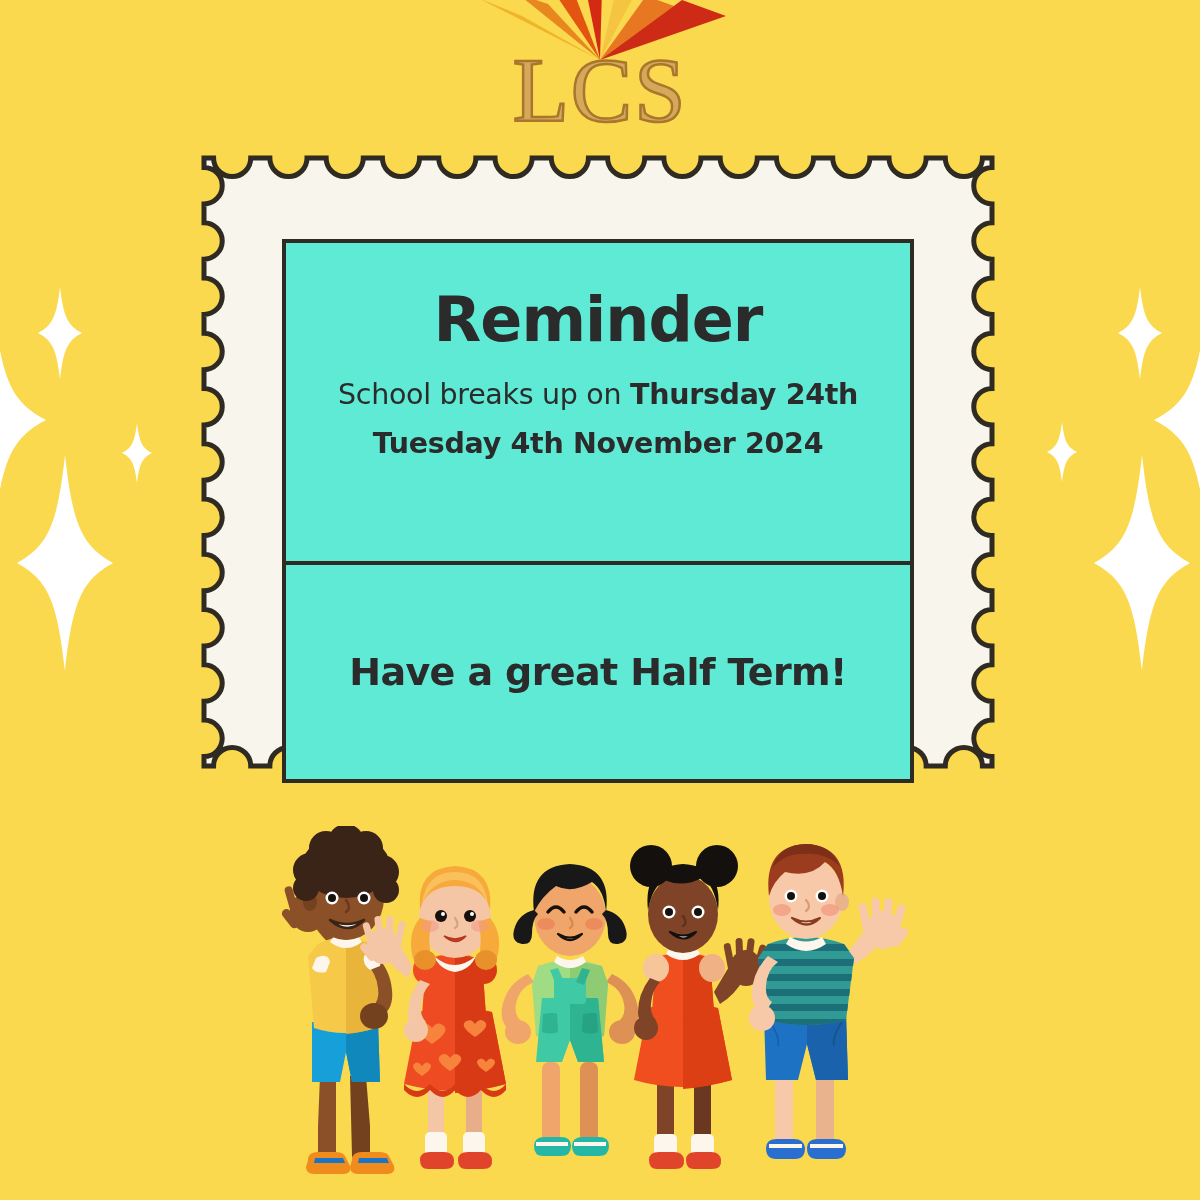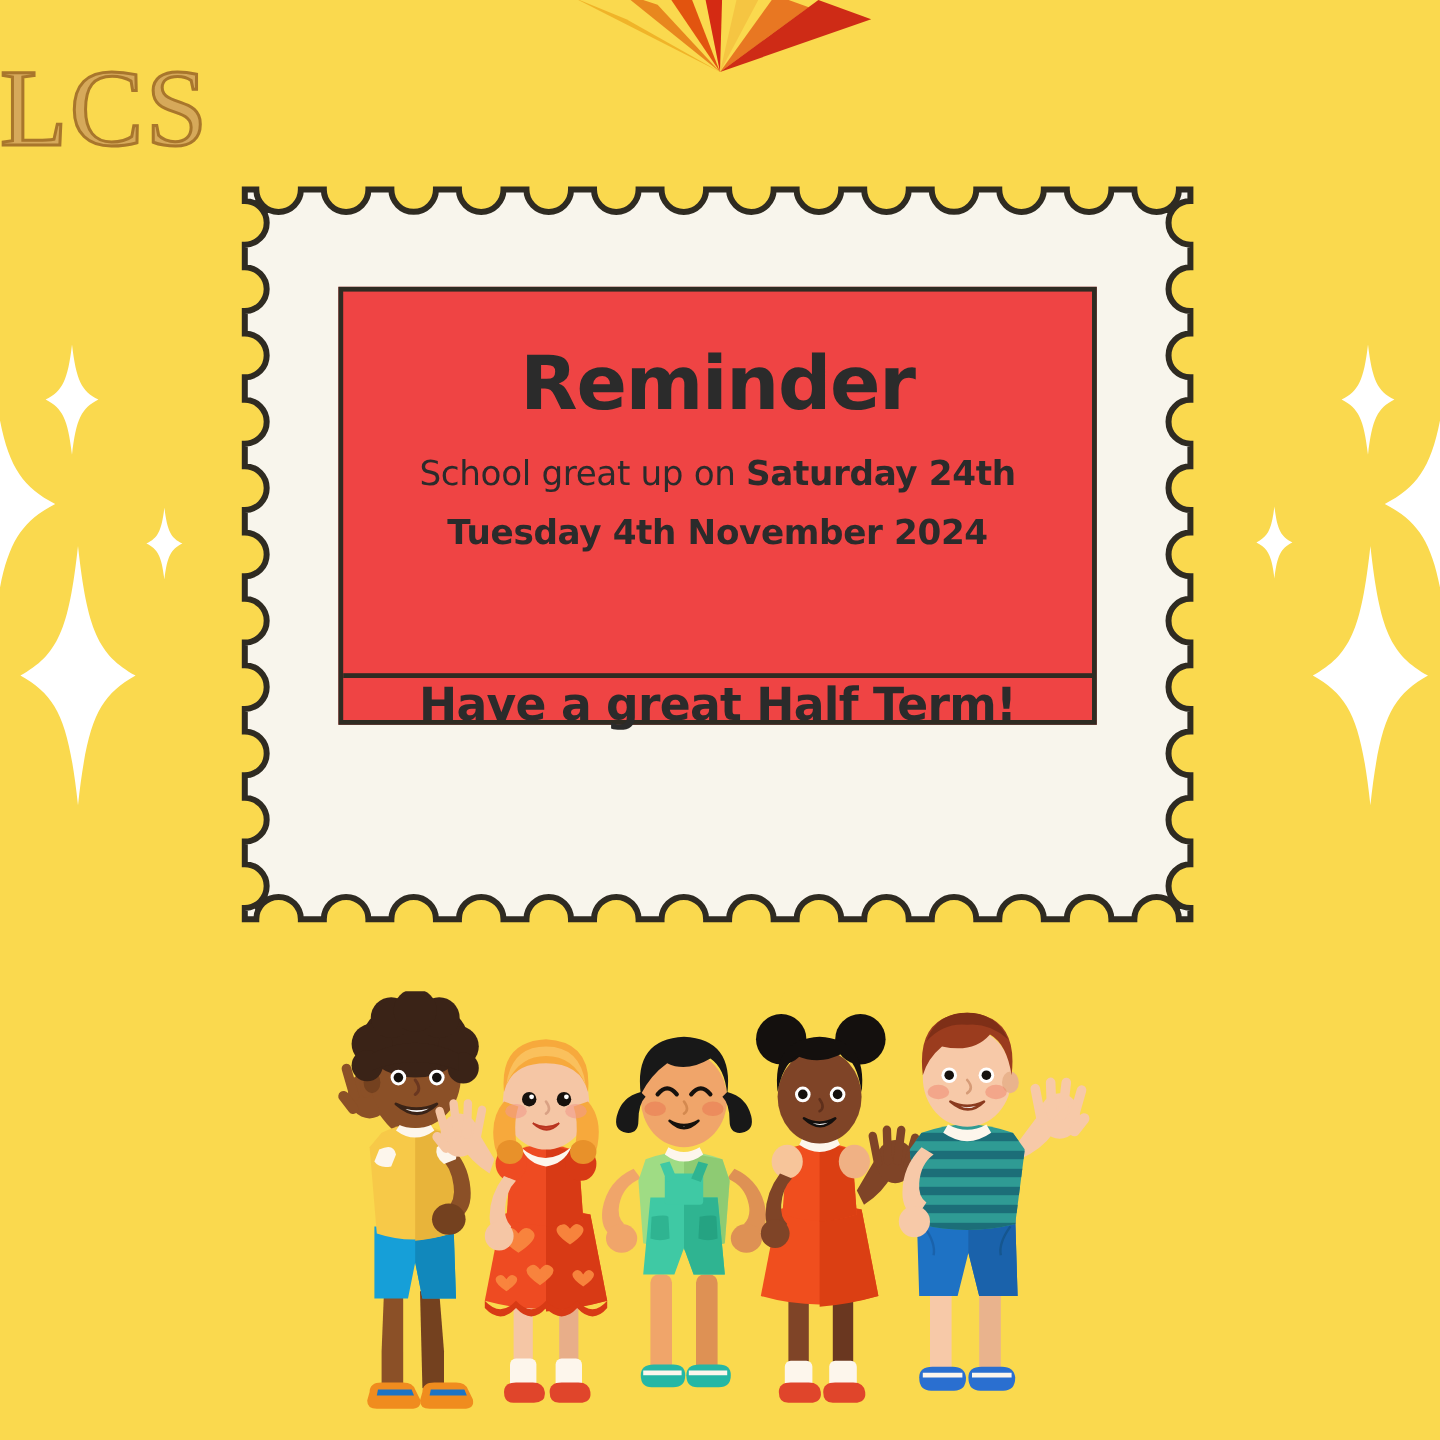--- a/index.html
+++ b/index.html
@@ -42,20 +42,21 @@
     left: 430px;
     top: -6px;
     width: 340px;
     height: 72px;
   }
   #logo-text {
     position: absolute;
     left: 0;
     top: 44px;
     width: 1200px;
+    text-align: center;
     font-family: "Liberation Serif", serif;
     font-size: 92px;
     font-weight: 400;
     letter-spacing: 2px;
     color: #D6A95A;
     -webkit-text-stroke: 2.5px #A8762C;
     line-height: 1;
   }
 
   
@@ -70,22 +71,22 @@
     position: absolute;
     left: 0; top: 0;
     width: 800px;
     height: 620px;
   }
   #stamp-inner {
     position: absolute;
     left: 84px;
     top: 87px;
     width: 632px;
-    height: 365px;
-    background: #ef4444;
+    height: 544px;
+    background: #5eead4;
     border: 4px solid #2F2B22;
     box-sizing: border-box;
     display: flex;
     flex-direction: column;
     justify-content: space-between;
   }
   #stamp-upper {
     flex: 0 0 318px;
     position: relative;
     display: flex;
@@ -184,21 +185,21 @@
 
   <div id="stamp">
     <svg id="stamp-svg" viewBox="0 0 800 620" xmlns="http://www.w3.org/2000/svg">
       <path id="stamp-path" d="M 6 6 L 15.57 6 A 18.57 18.57 0 0 0 52.72 6 L 71.85 6 A 18.57 18.57 0 0 0 109.00 6 L 128.14 6 A 18.57 18.57 0 0 0 165.29 6 L 184.43 6 A 18.57 18.57 0 0 0 221.57 6 L 240.71 6 A 18.57 18.57 0 0 0 277.86 6 L 297.00 6 A 18.57 18.57 0 0 0 334.15 6 L 353.28 6 A 18.57 18.57 0 0 0 390.43 6 L 409.57 6 A 18.57 18.57 0 0 0 446.72 6 L 465.85 6 A 18.57 18.57 0 0 0 503.00 6 L 522.14 6 A 18.57 18.57 0 0 0 559.29 6 L 578.43 6 A 18.57 18.57 0 0 0 615.57 6 L 634.71 6 A 18.57 18.57 0 0 0 671.86 6 L 691.00 6 A 18.57 18.57 0 0 0 728.15 6 L 747.28 6 A 18.57 18.57 0 0 0 784.43 6 L 794 6 L 794 15.40 A 18.24 18.24 0 0 0 794 51.88 L 794 70.67 A 18.24 18.24 0 0 0 794 107.15 L 794 125.94 A 18.24 18.24 0 0 0 794 162.42 L 794 181.21 A 18.24 18.24 0 0 0 794 217.69 L 794 236.49 A 18.24 18.24 0 0 0 794 272.97 L 794 291.76 A 18.24 18.24 0 0 0 794 328.24 L 794 347.03 A 18.24 18.24 0 0 0 794 383.51 L 794 402.31 A 18.24 18.24 0 0 0 794 438.79 L 794 457.58 A 18.24 18.24 0 0 0 794 494.06 L 794 512.85 A 18.24 18.24 0 0 0 794 549.33 L 794 568.12 A 18.24 18.24 0 0 0 794 604.60 L 794 614 L 784.43 614 A 18.57 18.57 0 0 0 747.28 614 L 728.15 614 A 18.57 18.57 0 0 0 691.00 614 L 671.86 614 A 18.57 18.57 0 0 0 634.71 614 L 615.57 614 A 18.57 18.57 0 0 0 578.43 614 L 559.29 614 A 18.57 18.57 0 0 0 522.14 614 L 503.00 614 A 18.57 18.57 0 0 0 465.85 614 L 446.72 614 A 18.57 18.57 0 0 0 409.57 614 L 390.43 614 A 18.57 18.57 0 0 0 353.28 614 L 334.15 614 A 18.57 18.57 0 0 0 297.00 614 L 277.86 614 A 18.57 18.57 0 0 0 240.71 614 L 221.57 614 A 18.57 18.57 0 0 0 184.43 614 L 165.29 614 A 18.57 18.57 0 0 0 128.14 614 L 109.00 614 A 18.57 18.57 0 0 0 71.85 614 L 52.72 614 A 18.57 18.57 0 0 0 15.57 614 L 6 614 L 6 604.60 A 18.24 18.24 0 0 0 6 568.12 L 6 549.33 A 18.24 18.24 0 0 0 6 512.85 L 6 494.06 A 18.24 18.24 0 0 0 6 457.58 L 6 438.79 A 18.24 18.24 0 0 0 6 402.31 L 6 383.51 A 18.24 18.24 0 0 0 6 347.03 L 6 328.24 A 18.24 18.24 0 0 0 6 291.76 L 6 272.97 A 18.24 18.24 0 0 0 6 236.49 L 6 217.69 A 18.24 18.24 0 0 0 6 181.21 L 6 162.42 A 18.24 18.24 0 0 0 6 125.94 L 6 107.15 A 18.24 18.24 0 0 0 6 70.67 L 6 51.88 A 18.24 18.24 0 0 0 6 15.40 Z" fill="#F8F5EC" stroke="#2F2B22" stroke-width="5"></path>
     </svg>
 
     <div id="stamp-inner">
       <div id="stamp-upper">
         <h1 class="headline">Reminder</h1>
         <div class="body-line">
-          <span>School great up on </span><b>Saturday 24th</b><span></span>
+          <span>School breaks up on </span><b>Thursday 24th</b><span></span>
         </div>
         <div class="body-line">
           <span></span><b>Tuesday 4th November 2024</b><span></span>
         </div>
       </div>
       <div id="divider"></div>
       <div id="stamp-lower">
         <div class="tagline">Have a great Half Term!</div>
       </div>
     </div>

